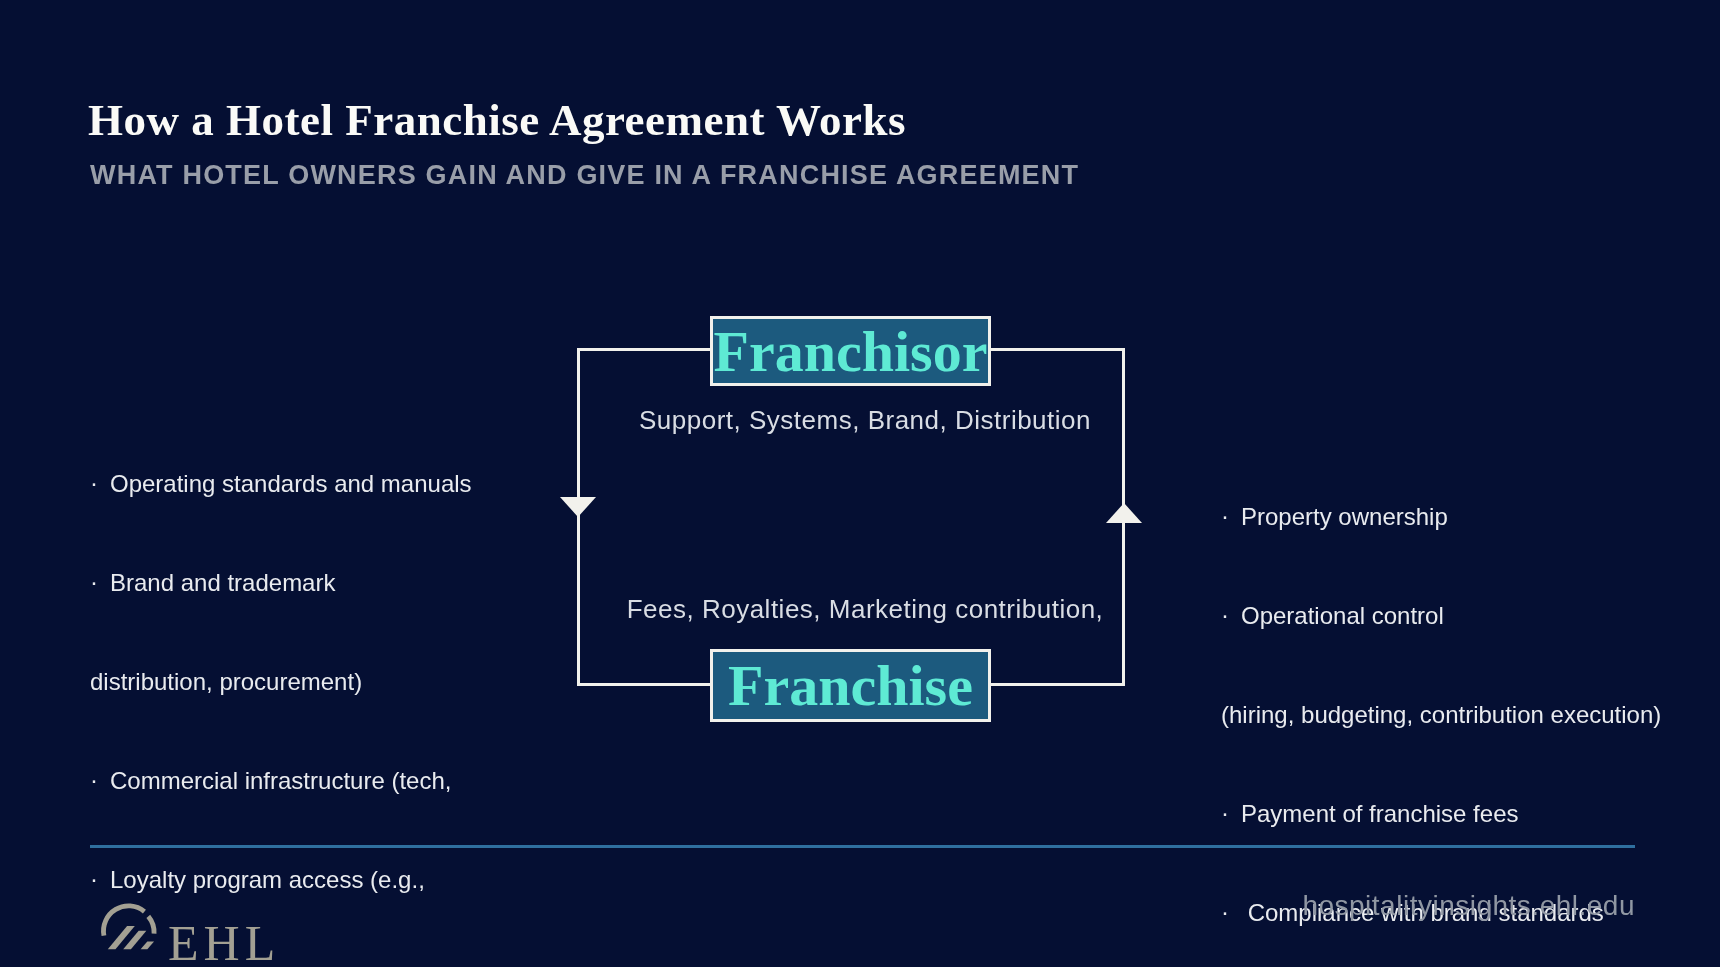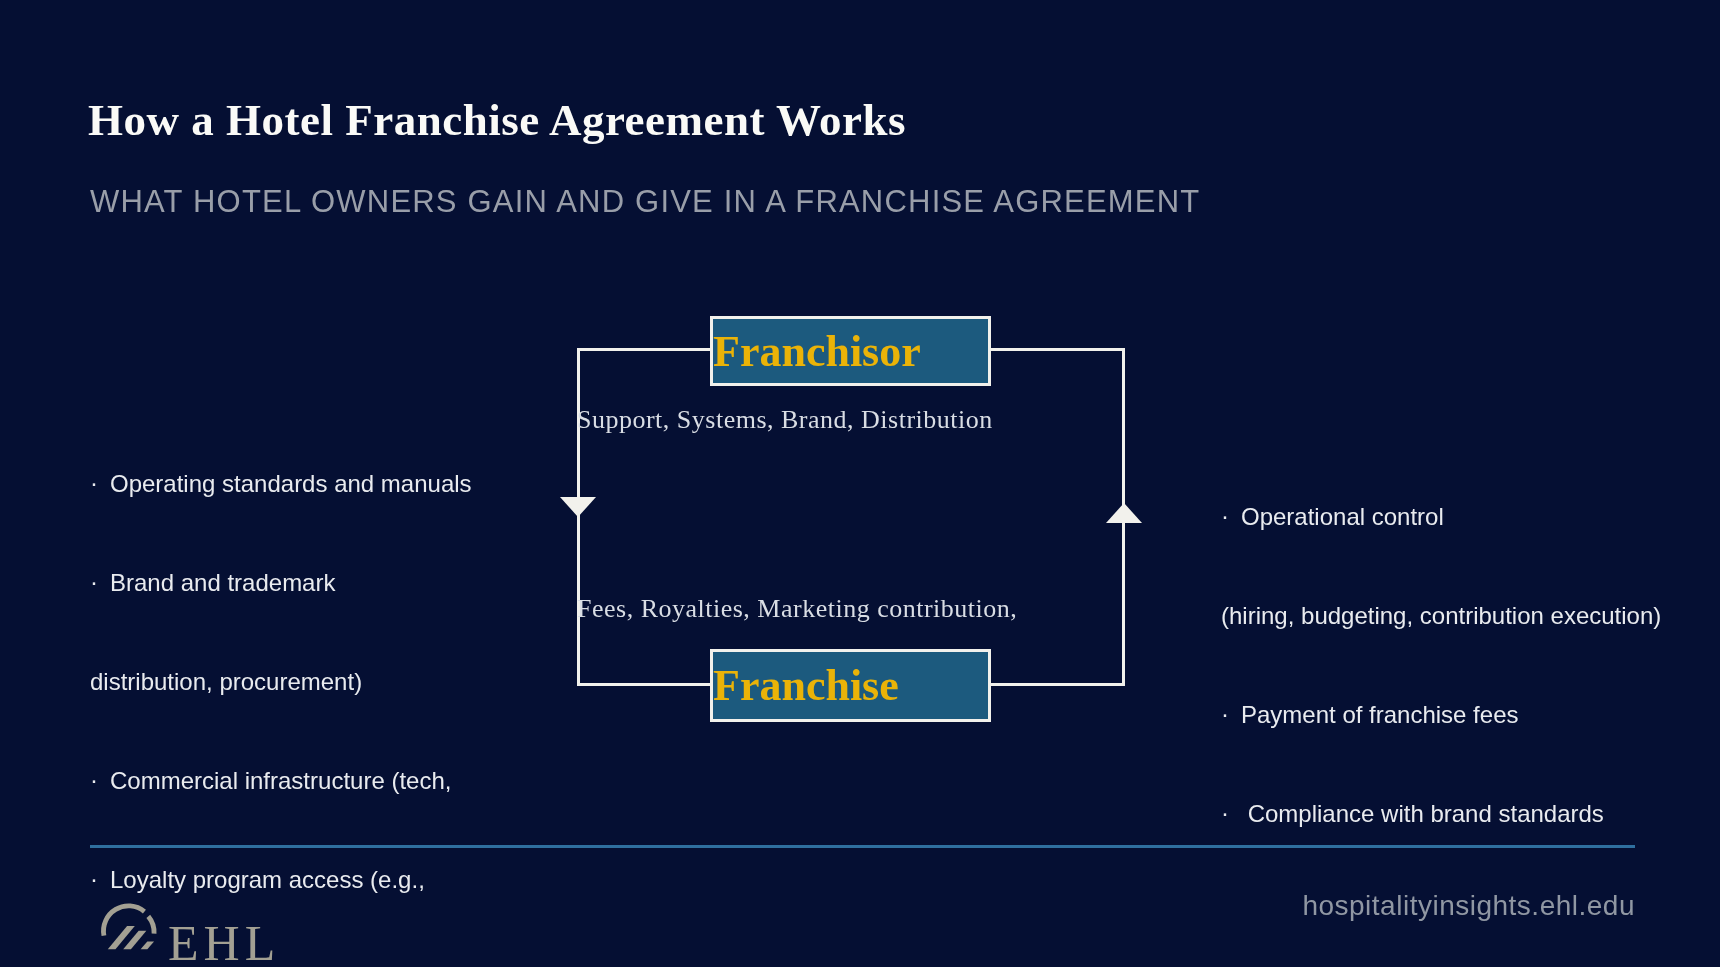--- a/index.html
+++ b/index.html
@@ -20,63 +20,63 @@
     font-weight: 700;
     font-size: 45px;
     line-height: 1.1;
     color: var(--title, #fafaf7);
     letter-spacing: 0.5px;
     white-space: nowrap;
   }
   .subtitle {
     position: absolute;
     left: 90px;
-    top: 184px;
-    font-size: 31px;
-    font-weight: 400;
+    top: 160px;
+    font-size: 27px;
+    font-weight: 700;
     letter-spacing: 1.2px;
     color: var(--subtitle, #999ea9);
     white-space: nowrap;
   }
   
   .loop-rect {
     position: absolute;
     left: 577px;
     top: 348px;
     width: 548px;
     height: 338px;
     border: 3px solid var(--line, #f2f1ec);
     box-sizing: border-box;
   }
   .node-box {
     position: absolute;
     left: 710px;
     width: 281px;
     display: flex;
     align-items: center;
-    justify-content: flex-start;
+    justify-content: center;
     background: var(--box-fill, #1c5a7e);
     border: 3px solid var(--box-border, #f2f1ec);
     box-sizing: border-box;
     font-family: "Liberation Serif", "DejaVu Serif", serif;
     font-weight: 700;
-    font-size: 44px;
-    color: #eab308;
+    font-size: 58px;
+    color: #5eead4;
   }
   .node-franchisor { top: 316px; height: 70px; }
   .node-franchisee { top: 649px; height: 73px; }
   .flow-label {
     position: absolute;
-    left: 577px;
+    left: 591px;
     width: 548px;
+    text-align: center;
     font-size: 26px;
     letter-spacing: 0.5px;
     color: var(--flow-label, #d9dde4);
     white-space: nowrap;
-    font-family: Liberation Serif, serif;
   }
   .flow-top { top: 405px; }
   .flow-bottom { top: 594px; }
   .arrow {
     position: absolute;
     width: 0; height: 0;
   }
   .arrow-down {
     left: 560px;
     top: 497px;
@@ -169,20 +169,21 @@
     <div class="line"><span class="bullet">·</span><span>Operating standards and manuals</span></div>
     <div class="line"><span class="bullet">·</span><span>Brand and trademark</span></div>
     <div class="line"><span>distribution, procurement)</span></div>
     <div class="line"><span class="bullet">·</span><span>Commercial infrastructure (tech,</span></div>
     <div class="line"><span class="bullet">·</span><span>Loyalty program access (e.g.,</span></div>
     <div class="line"><span>Marriott Bonvoy, Hilton Honors)</span></div>
     
   </div>
 
   <div class="side-list list-right">
+    <div class="line"><span class="bullet">·</span><span>Property ownership</span></div>
     <div class="line"><span class="bullet">·</span><span>Operational control</span></div>
     <div class="line"><span>(hiring, budgeting, contribution execution)</span></div>
     <div class="line"><span class="bullet">·</span><span>Payment of franchise fees</span></div>
     <div class="line"><span class="bullet">·</span><span> Compliance with brand standards</span></div>
   </div>
 
   <div class="divider"></div>
 
   <div class="brand">
     <span>

